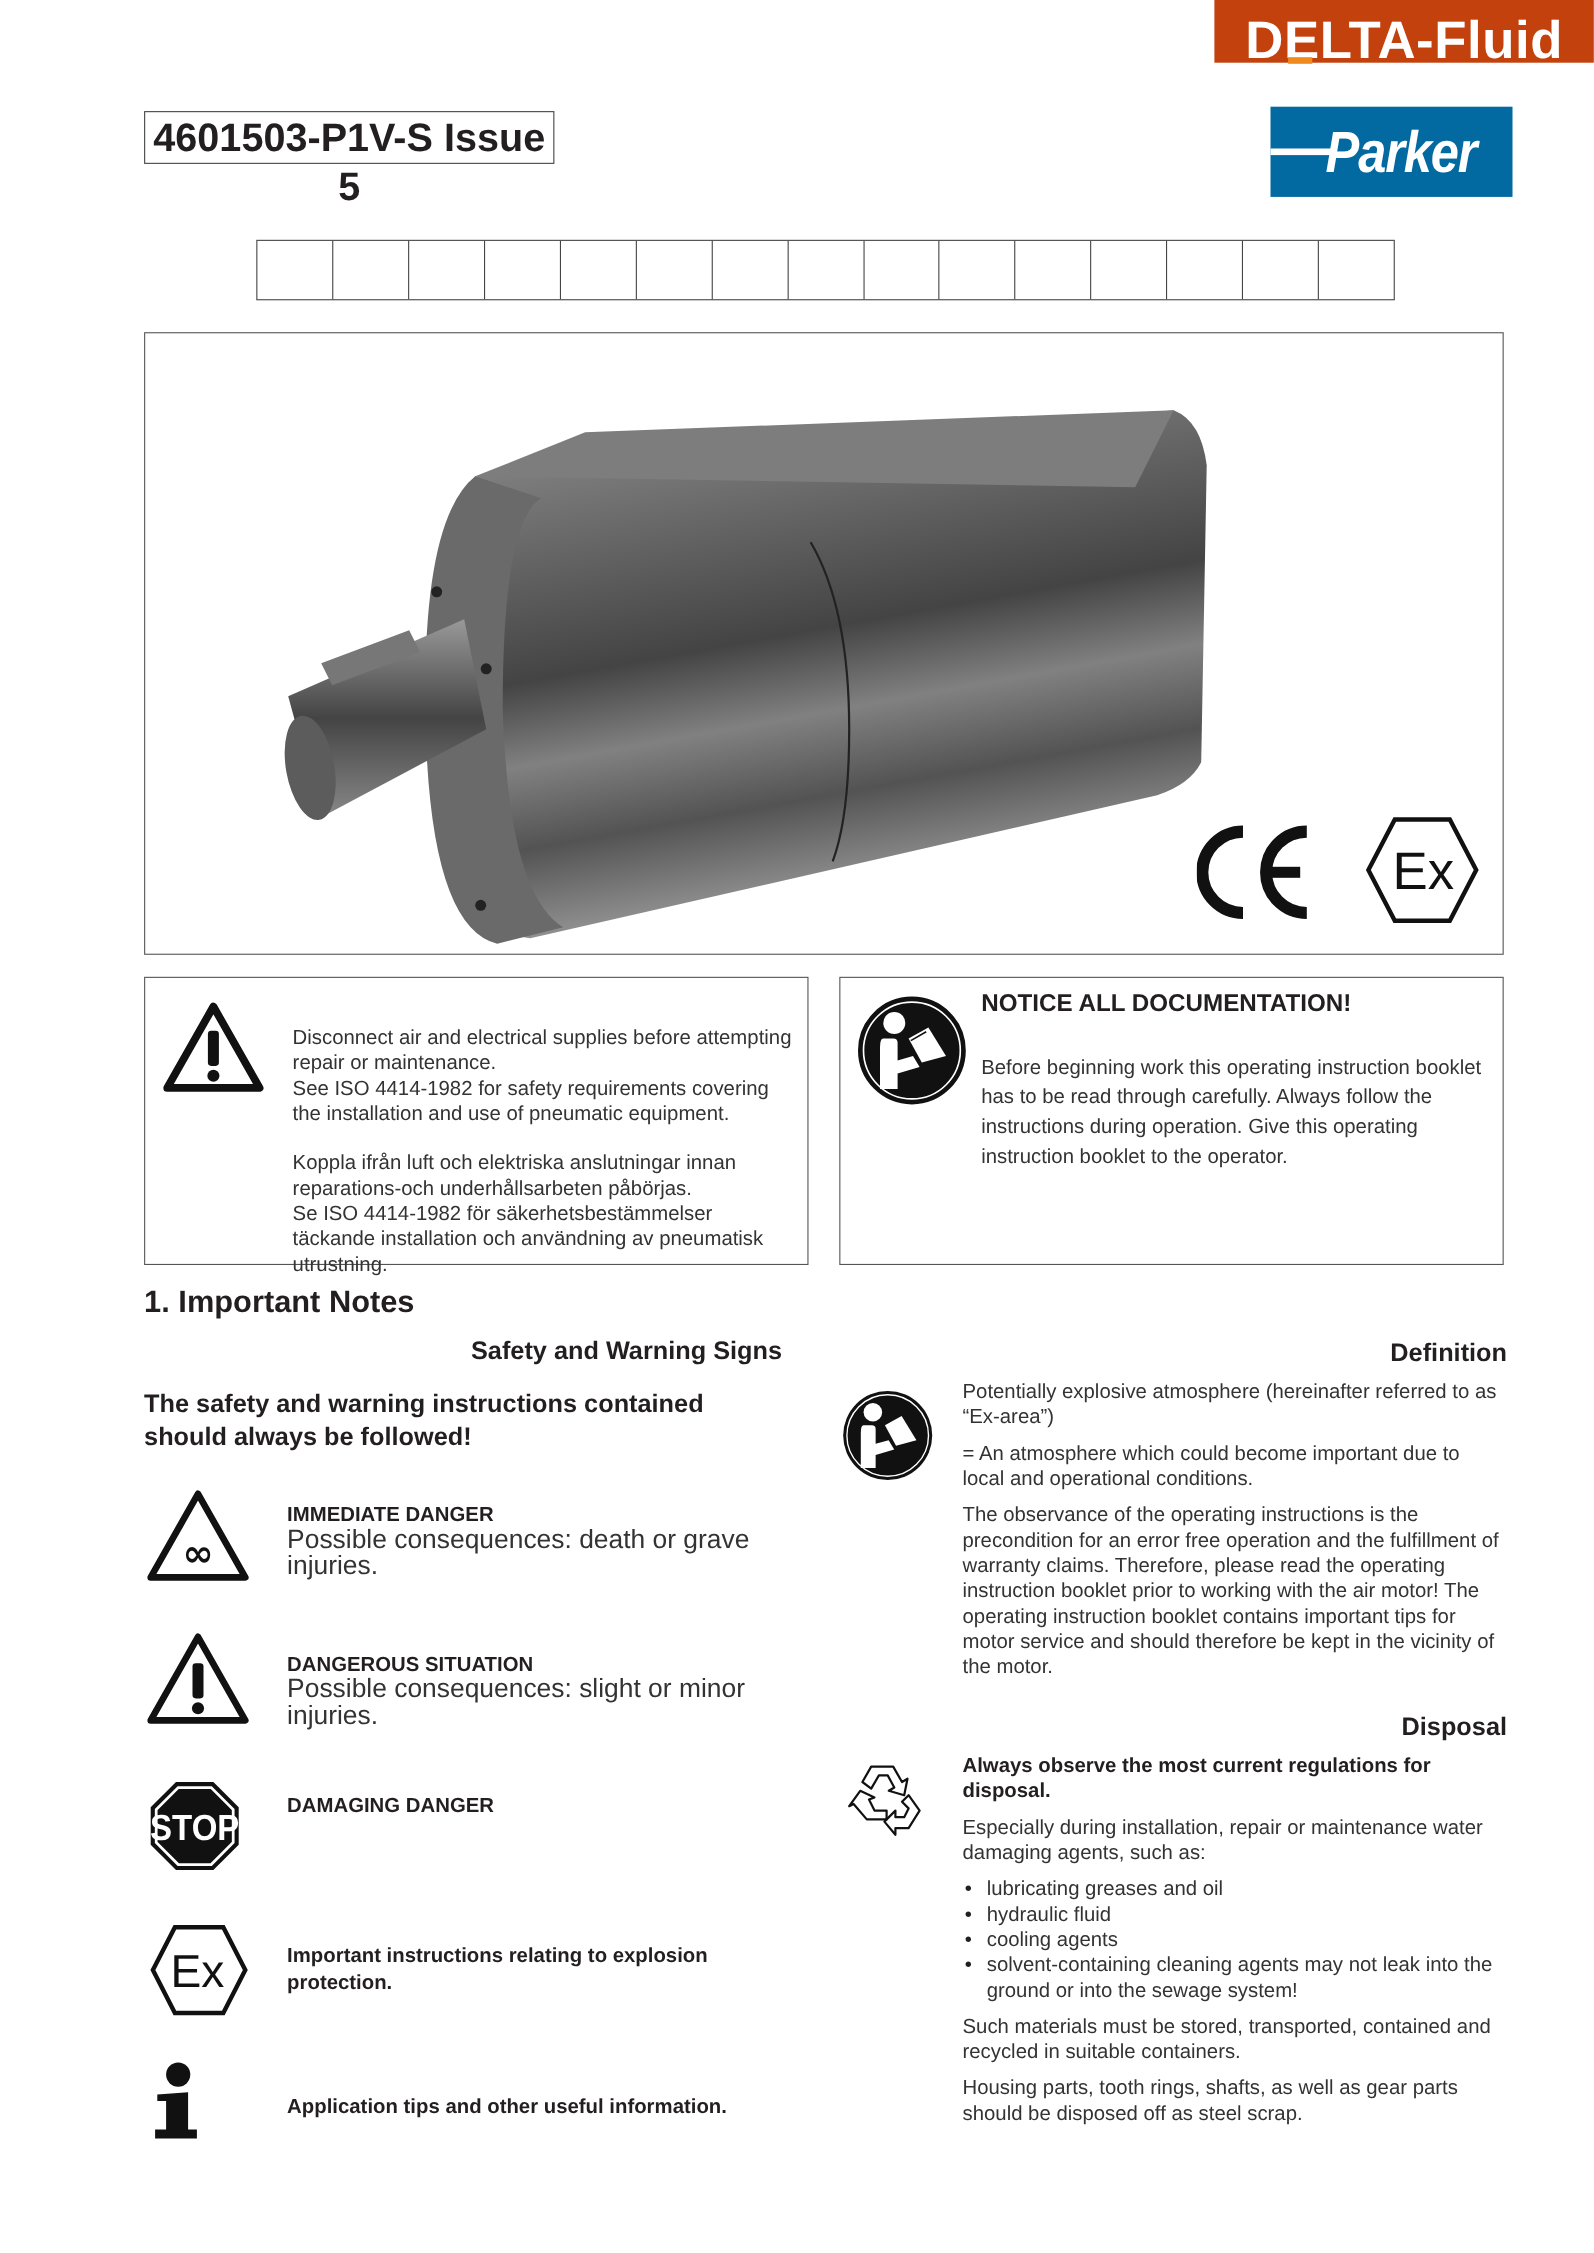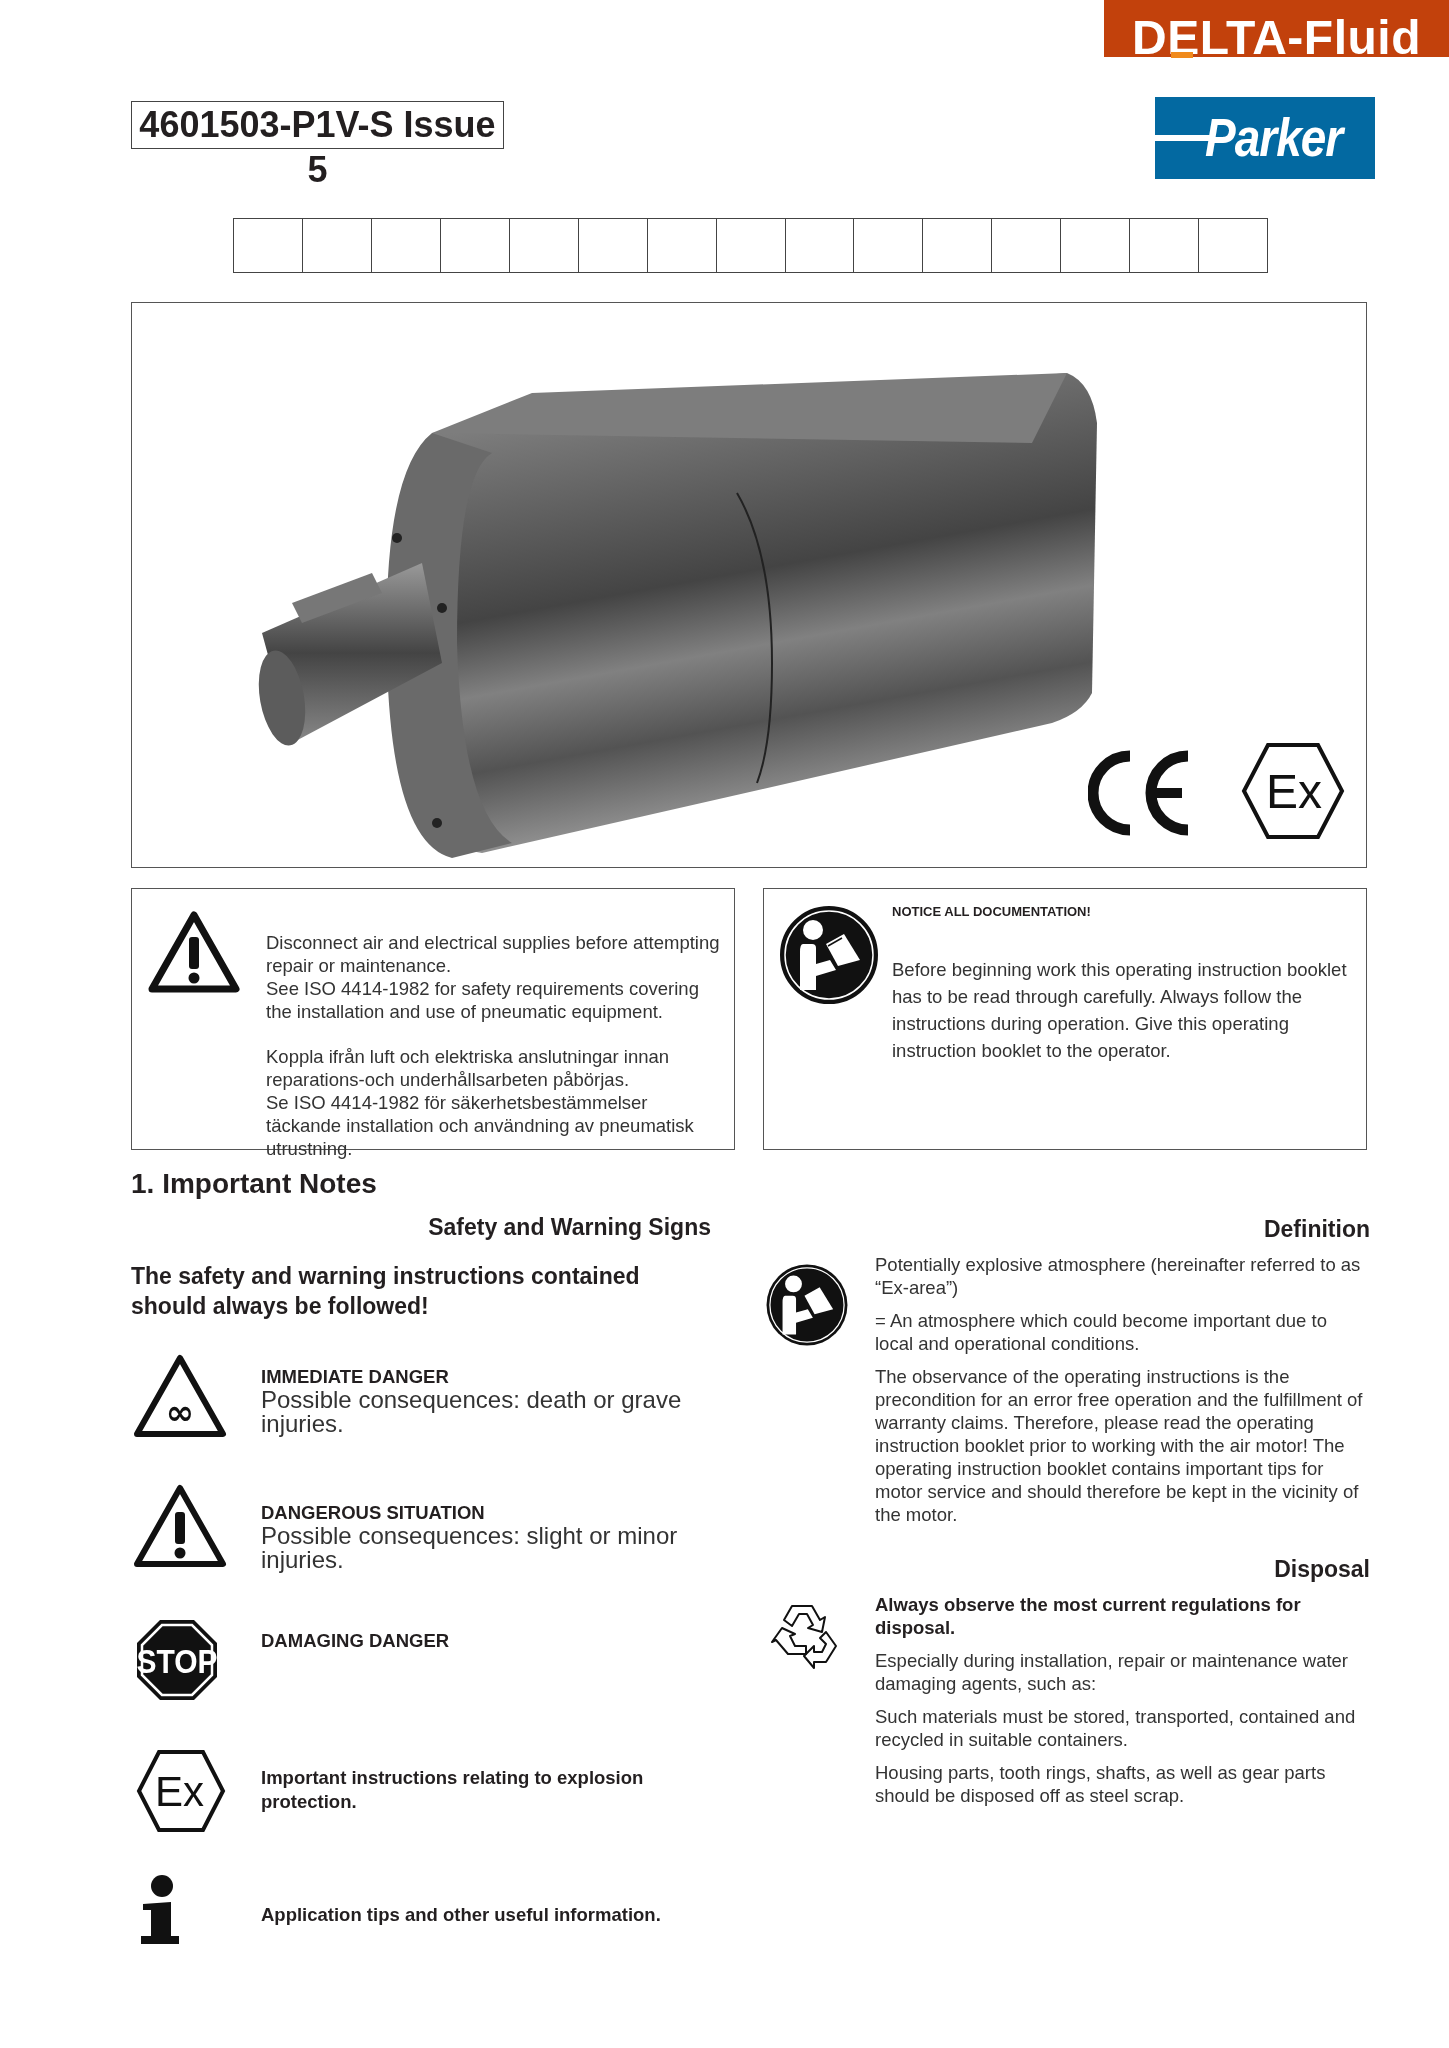--- a/index.html
+++ b/index.html
@@ -127,21 +127,21 @@
 <div class="abs notice-box nb-right">
   <svg class="abs" style="left:14px;top:15px" width="102" height="102" viewBox="0 0 102 102">
     <circle cx="51" cy="51" r="48" fill="#111" stroke="#111" stroke-width="2"></circle>
     <circle cx="51" cy="51" r="44" fill="#111" stroke="#fff" stroke-width="1.5"></circle>
     <circle cx="35" cy="26" r="10" fill="#fff"></circle>
     <path d="M25,40 Q22,40 22,48 L22,86 L38,86 L38,72 L58,66 L52,56 L38,60 L38,44 Q38,40 34,40 Z" fill="#fff"></path>
     <path d="M48,40 L66,30 L82,56 L60,62 Z" fill="#fff"></path>
     <path d="M50,42 L64,34" stroke="#111" stroke-width="1.5"></path>
   </svg>
   <div class="abs" style="left:128px;top:11px;width:465px;">
-    <p class="bold" style="font-size:13px;line-height:24px">NOTICE ALL DOCUMENTATION!</p>
+    <p class="bold" style="font-size:22px;line-height:24px">NOTICE ALL DOCUMENTATION!</p>
     <p class="body-txt" style="line-height:27px">Before beginning work this operating instruction booklet has to be read through carefully. Always follow the instructions during operation. Give this operating instruction booklet to the operator.</p>
   </div>
 </div>
 
 <div class="abs" style="left:131px;top:1168px;width:580px;">
   <h1>1. Important Notes</h1>
   <h2 style="margin-top:14px">Safety and Warning Signs</h2>
   <h3 style="margin-top:20px">The safety and warning instructions contained should always be followed!</h3>
 </div>
 
@@ -219,15 +219,21 @@
     <path d="M24,8 L44,8 L52,22 L57,19 L54,34 L40,30 L45,27 L39,16 L31,16 L24,28 L16,22 Z"></path>
     <path d="M14,30 L27,36 L22,38 L27,48 L38,48 L38,56 L20,56 L8,42 L4,44 Z"></path>
     <path d="M58,34 L68,48 L58,64 L46,64 L46,70 L36,58 L46,48 L46,54 L54,54 L58,46 L52,40 Z"></path>
   </g>
 </svg>
 
 <div class="abs" style="left:875px;top:1556px;width:495px;">
   <h2>Disposal</h2>
   <p class="bold" style="margin-top:10px;font-size:18.5px;line-height:23px">Always observe the most current regulations for disposal.</p>
   <p class="body-txt" style="margin-top:10px">Especially during installation, repair or maintenance water damaging agents, such as:</p>
+  <ul class="bullets" style="margin-top:10px">
+    <li>lubricating greases and oil</li>
+    <li>hydraulic fluid</li>
+    <li>cooling agents</li>
+    <li>solvent-containing cleaning agents may not leak into the ground or into the sewage system!</li>
+  </ul>
   <p class="body-txt" style="margin-top:10px">Such materials must be stored, transported, contained and recycled in suitable containers.</p>
   <p class="body-txt" style="margin-top:10px">Housing parts, tooth rings, shafts, as well as gear parts should be disposed off as steel scrap.</p>
 </div>
 
 </body></html>

